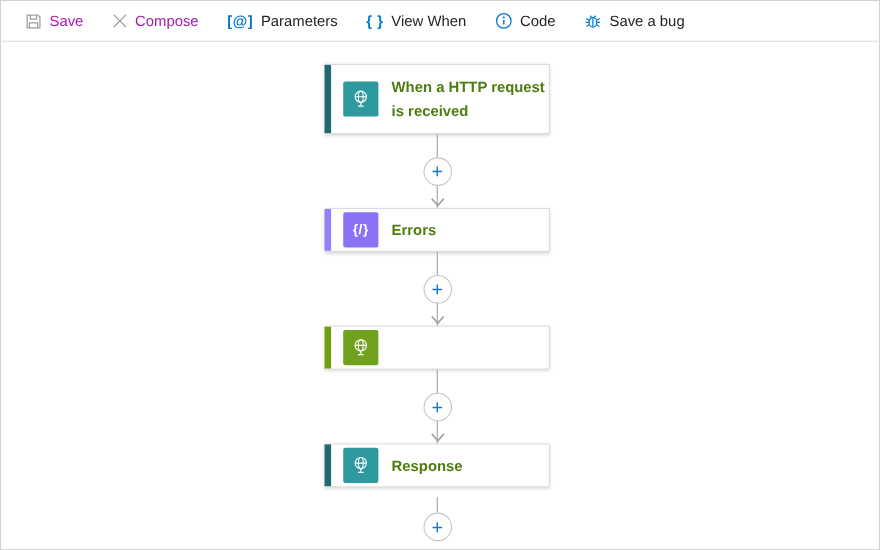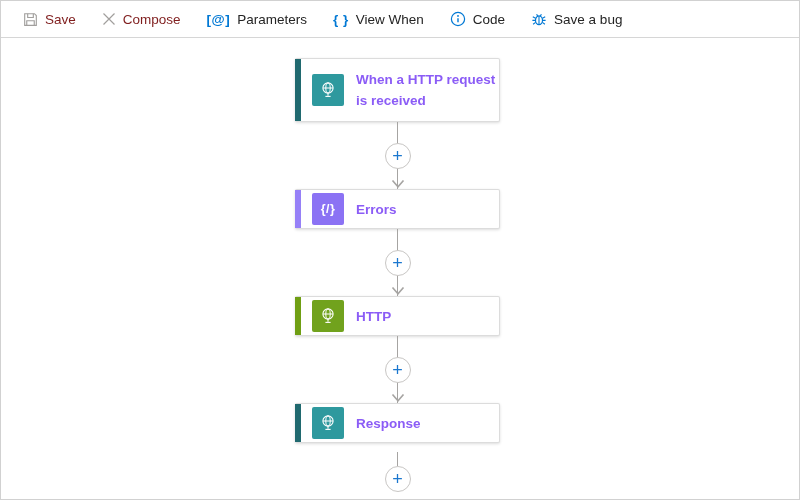--- a/index.html
+++ b/index.html
@@ -12,21 +12,21 @@
   
   .toolbar {
     height:37px; flex:0 0 37px; background:#fff; border-bottom:1px solid #d6d6d6;
     display:flex; align-items:center; padding:0 10px 0 16px; gap:14px;
   }
   .tb-item {
     display:flex; align-items:center; gap:7px; background:transparent; border:none;
     font-family:"Liberation Sans", sans-serif; font-size:13.5px; color:#242424;
     padding:4px 6px; cursor:pointer; white-space:nowrap;
   }
-  .tb-item.disabled { color:#7f1d1d; cursor:default; }
+  .tb-item.disabled { color:#a21caf; cursor:default; }
   .tb-glyph { color:#0078d4; font-weight:600; font-size:13.5px; letter-spacing:0.5px; }
   .tb-item svg { display:block; }
   
   .canvas {
     flex:1; background:#fff; display:flex; flex-direction:column; align-items:center;
     padding-top:20px; position:relative; overflow:hidden;
   }
   .flow { display:flex; flex-direction:column; align-items:center; margin-left:-5px; }
   .card {
     width:205px; height:40px; background:#fff; display:flex; align-items:stretch;
@@ -35,21 +35,21 @@
   }
   .card.tall { height:64px; }
   .accent-bar { width:6px; flex:0 0 6px; }
   .card-body { display:flex; align-items:center; gap:12px; padding:0 10px 0 11px; }
   .node-icon {
     width:32px; height:32px; flex:0 0 32px; border-radius:2px;
     display:flex; align-items:center; justify-content:center; color:#fff;
   }
   .node-icon svg { display:block; }
   .compose-glyph { color:#fff; font-size:12.5px; font-weight:600; letter-spacing:0.5px; }
-  .node-title { font-size:13.5px; font-weight:700; color:#8b5cf6; line-height:21px; width:150px; }
+  .node-title { font-size:13.5px; font-weight:700; color:#4d7c0f; line-height:21px; width:150px; }
   
   .connector { position:relative; width:27px; height:67px; display:flex; justify-content:center; }
   .connector .line { width:1.5px; height:100%; background:#a6a4a2; }
   .connector .arrow { position:absolute; bottom:1px; left:50%; transform:translateX(-50%); }
   .plus-btn {
     position:absolute; top:50%; left:50%; transform:translate(-50%,-50%);
     width:26px; height:26px; border-radius:50%; background:#fff; border:1px solid #c8c6c4;
     color:#1b77cf; font-size:18px; font-weight:400; line-height:1;
     display:flex; align-items:center; justify-content:center; cursor:pointer; padding:0;
     font-family:"Liberation Sans", sans-serif;
@@ -175,21 +175,20 @@
         <div class="card-body">
           <div class="node-icon" style="background: rgb(113, 162, 29);">
             <svg width="20" height="20" viewBox="0 0 20 20">
                 <circle cx="10" cy="8" r="5.1" fill="none" stroke="#fff" stroke-width="1.1"></circle>
                 <ellipse cx="10" cy="8" rx="2.2" ry="5.1" fill="none" stroke="#fff" stroke-width="1"></ellipse>
                 <path d="M5 8h10" stroke="#fff" stroke-width="1"></path>
                 <path d="M10 13.2v2.6" stroke="#fff" stroke-width="1.1"></path>
                 <path d="M7.4 16.4h5.2" stroke="#fff" stroke-width="1.1"></path>
               </svg>
           </div>
-          <div class="node-title">HTTP</div>
         </div>
       </div>
 
       <div class="connector">
         <div class="line"></div>
         <svg class="arrow" width="14" height="8" viewBox="0 0 14 8">
             <path d="M1.5.5L7 6.8 12.5.5" fill="none" stroke="#a6a4a2" stroke-width="1.6"></path>
           </svg>
         <button class="plus-btn">
             <span>+</span>

